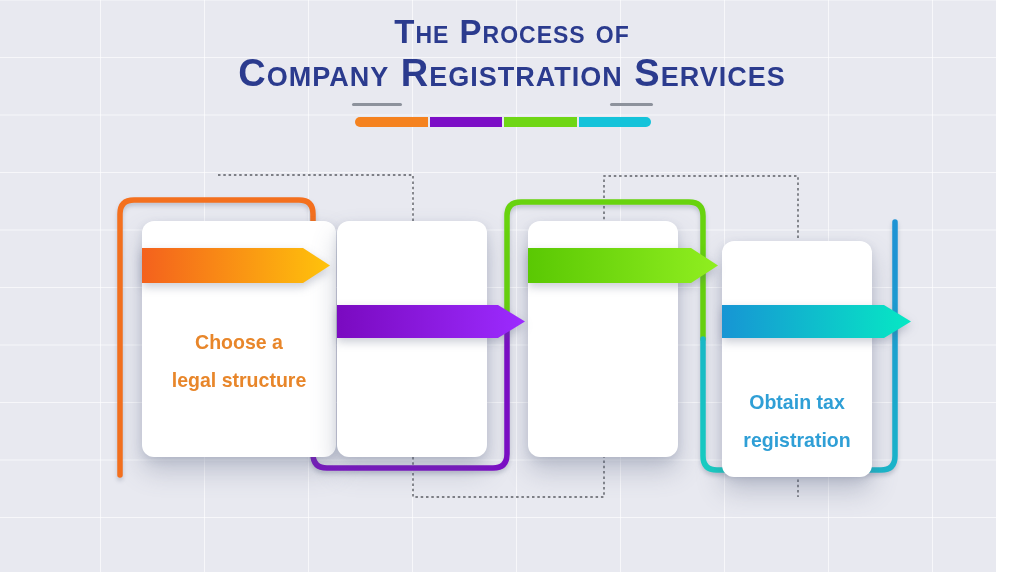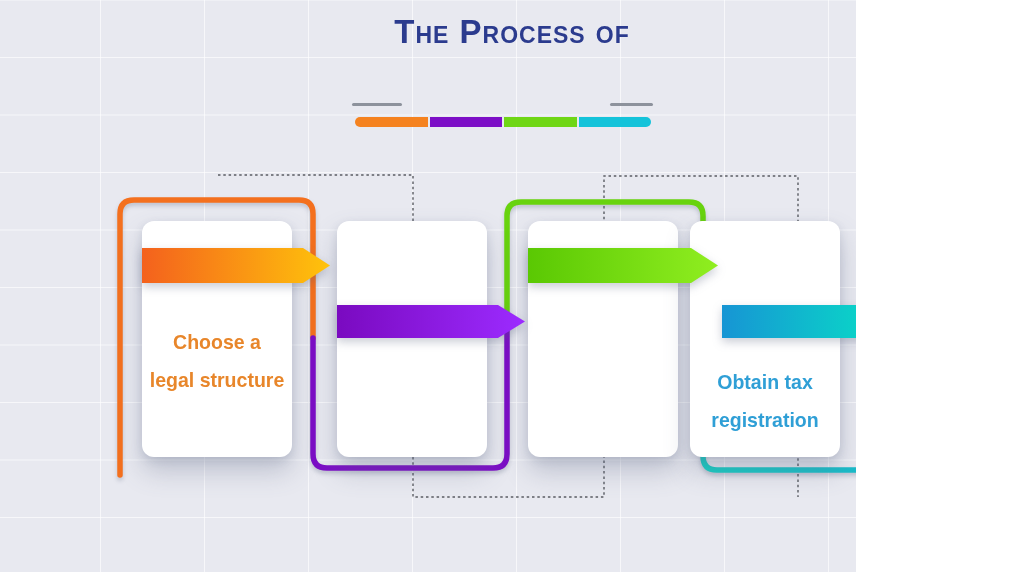--- a/index.html
+++ b/index.html
@@ -1,18 +1,18 @@
 <!DOCTYPE html>
 <html><head>
 <meta charset="utf-8">
 <style>
   html,body{margin:0;padding:0;}
   body{font-family:"Liberation Sans", sans-serif;}
   .stage{
-    position:relative;width:856px;height:572px;overflow:hidden;
+    position:relative;width:996px;height:572px;overflow:hidden;
     background-color:#e8e9f0;
     background-image:
       linear-gradient(to right, rgba(255,255,255,.65) 1px, transparent 1px),
       linear-gradient(to bottom, rgba(255,255,255,.65) 1px, transparent 1px);
     background-size:104px 57.5px;
     background-position:100px 57px;
   }
   .title-wrap{position:absolute;left:0;top:12px;width:1024px;text-align:center;z-index:5;}
   .title-line1{
     font-size:33px;font-weight:700;font-variant:small-caps;letter-spacing:1px;line-height:1.2;
@@ -29,36 +29,37 @@
   }
   .divider span{flex:1 1 0;}
   .layer{position:absolute;left:0;top:0;width:1024px;height:572px;}
   .outlines{filter:drop-shadow(0 3px 2px rgba(80,90,120,.28));}
   .arrows{filter:drop-shadow(0 4px 5px rgba(80,90,120,.30));}
   .card{
     position:absolute;top:221px;width:150px;height:236px;background:#ffffff;
     border-radius:12px;z-index:3;
     box-shadow:0 14px 26px rgba(90,100,130,.30), 0 3px 8px rgba(90,100,130,.16);
   }
-  .card-1{left:142px;} .card-2{left:337px;} .card-3{left:528px;} .card-4{left:690px;}
+  .card-1{left:142px;padding-left:44px;} .card-2{left:337px;} .card-3{left:528px;} .card-4{left:722px;margin-top:20px;}
   .step-label{
     position:absolute;left:0;width:100%;text-align:center;z-index:6;
     font-weight:700;font-size:21px;line-height:38px;
     transform:scaleX(.93);transform-origin:center;
   }
   .label-top{top:102px;}     
   .label-bottom{top:138px;}  
 </style>
 </head>
 <body>
 
 <div class="stage">
 
   <div class="title-wrap">
     <div class="title-line1" style="color: rgb(43, 59, 142);">The Process of</div>
+    <div class="title-line2" style="color: rgb(43, 59, 142);">Company Registration Services</div>
   </div>
   <div class="title-underline u1"></div>
   <div class="title-underline u2"></div>
 
   <div class="divider">
     <span style="background: rgb(245, 130, 31);"></span>
     <span style="background: rgb(124, 14, 198);"></span>
     <span style="background: rgb(111, 214, 21);"></span>
     <span style="background: rgb(20, 195, 218);"></span>
   </div>

